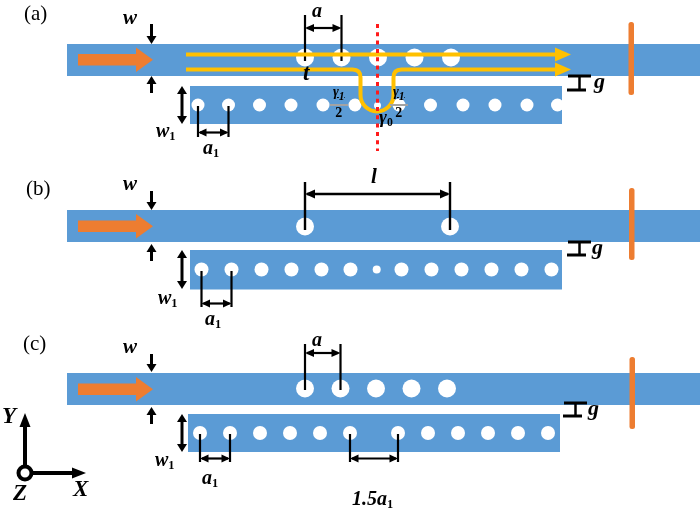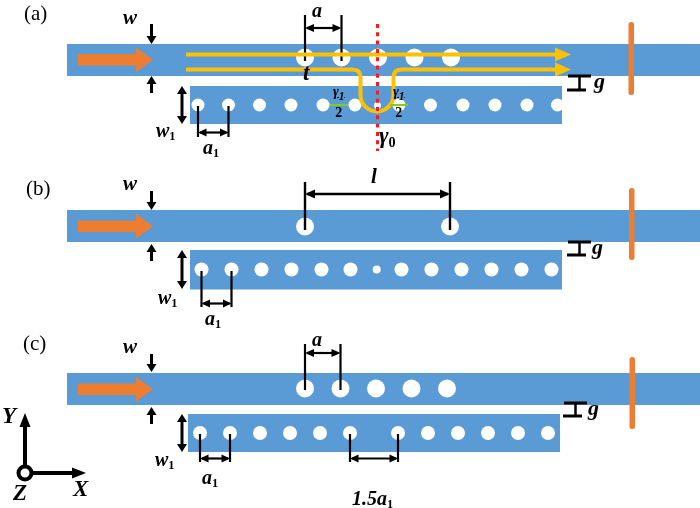--- a/index.html
+++ b/index.html
@@ -7,21 +7,21 @@
     position:relative;width:700px;height:508px;background:#ffffff;overflow:hidden;
     font-family:"Liberation Serif","DejaVu Serif",serif;
   }
   .canvas svg{position:absolute;left:0;top:0;}
   .lbl{position:absolute;color:#000;line-height:1;white-space:nowrap;}
   .plabel{font-size:21px;font-weight:400;}
   .math{font-style:italic;font-weight:bold;}
   .lbl sub{font-style:normal;font-weight:bold;font-size:0.62em;vertical-align:-0.28em;}
   .frac{position:absolute;display:inline-flex;flex-direction:column;align-items:center;
         color:#000;font-style:italic;font-weight:bold;font-size:14px;line-height:1.05;}
-  .frac .num{border-bottom:2px solid #84cc16;padding:0 3px 1px 3px;text-decoration:underline;}
+  .frac .num{border-bottom:2px solid #a3a3a3;padding:0 3px 1px 3px;text-decoration:underline;}
   .frac .den{font-style:normal;}
 </style>
 </head>
 <body>
 
 <div class="canvas">
 
 <svg width="700" height="508" viewBox="0 0 700 508">
 
   <g>
@@ -241,21 +241,21 @@
 <div class="lbl math" style="left:312px;top:0px;font-size:20px"><span>a</span></div>
 <div class="lbl math" style="left:303px;top:61px;font-size:23px"><span>t</span></div>
 <div class="frac" style="left:330px;top:85px">
   <span class="num"><span>γ</span><sub>1</sub></span>
   <span class="den">2</span>
 </div>
 <div class="frac" style="left:390px;top:85px">
   <span class="num"><span>γ</span><sub>1</sub></span>
   <span class="den">2</span>
 </div>
-<div class="lbl math" style="left:379px;top:124px;font-size:23px"><span>γ</span><sub>0</sub></div>
+<div class="lbl math" style="left:379px;top:107px;font-size:19px"><span>γ</span><sub>0</sub></div>
 <div class="lbl math" style="left:156px;top:120px;font-size:20px"><span>w</span><sub>1</sub></div>
 <div class="lbl math" style="left:203px;top:137px;font-size:20px"><span>a</span><sub>1</sub></div>
 <div class="lbl math" style="left:594px;top:70px;font-size:22px"><span>g</span></div>
 
 <div class="lbl plabel" style="left:26px;top:178px">(b)</div>
 <div class="lbl math" style="left:123px;top:173px;font-size:21px"><span>w</span></div>
 <div class="lbl math" style="left:371px;top:166px;font-size:21px"><span>l</span></div>
 <div class="lbl math" style="left:158px;top:287px;font-size:20px"><span>w</span><sub>1</sub></div>
 <div class="lbl math" style="left:205px;top:308px;font-size:20px"><span>a</span><sub>1</sub></div>
 <div class="lbl math" style="left:592px;top:236px;font-size:22px"><span>g</span></div>

